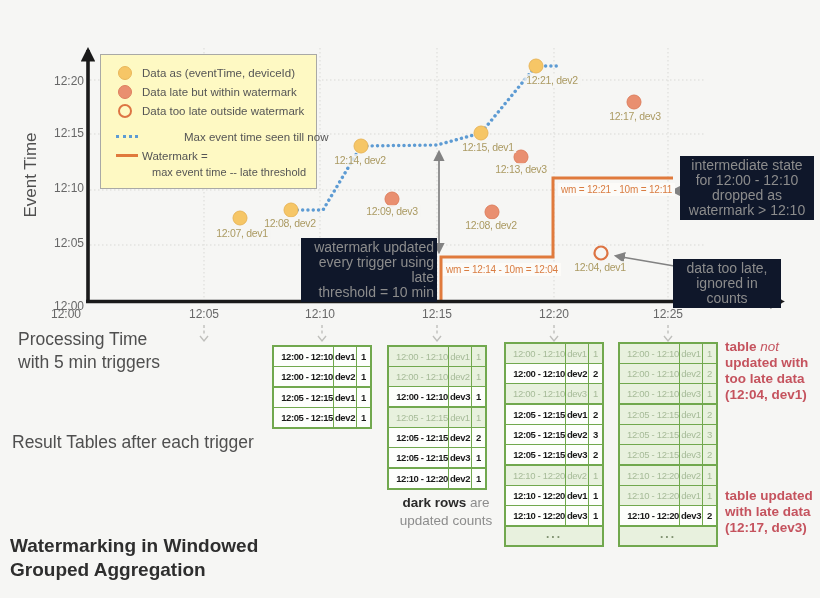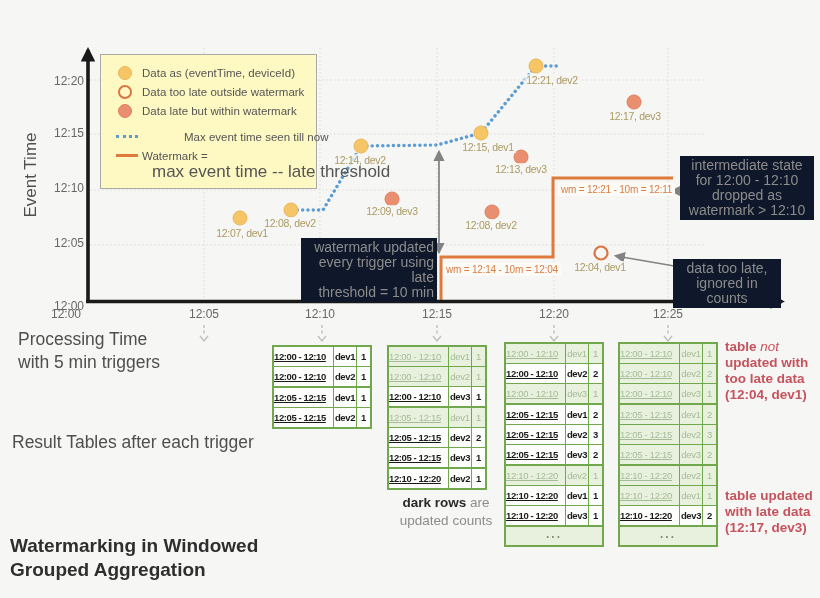--- a/index.html
+++ b/index.html
@@ -16,21 +16,21 @@
           border:1px solid #a9a9a6;box-sizing:border-box;padding:8px 6px 8px 14px;}
   .lrow{display:flex;align-items:center;height:19px;font-size:11.5px;color:#555;white-space:nowrap;}
   .lrow.gap{margin-top:7px;gap:42px;}
   .lswatch{width:27px;flex:0 0 27px;display:flex;align-items:center;}
   .sw-dot{width:12px;height:12px;border-radius:50%;margin-left:3px;}
   .sw-ontime{background:#f6c666;border:1px solid #e9b65a;}
   .sw-late{background:#e98f70;border:1px solid #de7f5e;}
   .sw-toolate{background:transparent;border:2px solid #dd7443;width:10px;height:10px;}
   .sw-dotted{width:22px;border-top:3px dotted #5d9bd3;margin-left:1px;}
   .sw-line{width:22px;height:3px;background:#e07a3c;margin-left:1px;}
-  .lline2{font-size:17px;color:#555;padding-left:37px;height:15px;line-height:14px;white-space:nowrap;}
+  .lline2{font-size:11px;color:#555;padding-left:37px;height:15px;line-height:14px;white-space:nowrap;}
 
   .plabel{position:absolute;transform:translateX(-50%);font-size:10.5px;letter-spacing:-0.3px;
           color:#ab9a62;background:rgba(246,246,244,0.78);padding:0 2px;white-space:nowrap;}
   .wmlabel{position:absolute;font-size:10px;letter-spacing:-0.2px;color:#d97d42;
            background:#fcfbf8;padding:1px 3px;white-space:nowrap;}
 
   .ann{position:absolute;font-size:14px;color:#8c8c8c;line-height:15px;background:#0f172a;padding:2px 3px;}
   .ann-right{text-align:right;}
   .ann-center{text-align:center;}
   #ann-wm-update{left:301px;top:238px;width:130px;}
@@ -51,21 +51,21 @@
   #cap-result{left:12px;top:431px;}
   #cap-darkrows{position:absolute;left:386px;top:494px;width:120px;text-align:center;
                 font-size:13.5px;line-height:18px;color:#8c8c8c;}
   #title{position:absolute;left:10px;top:534px;width:262px;font-size:19px;line-height:24px;color:#2e2e2e;}
 
   .rtable{position:absolute;width:100px;box-sizing:border-box;border:2px solid #71a84e;background:#e8f1de;}
   .trow{display:flex;height:19px;line-height:19px;border-top:1px solid #71a84e;
         font-size:9.5px;letter-spacing:-0.3px;}
   .trow:first-child{border-top:none;}
   .trow.gstart{border-top:2px solid #71a84e;}
-  .c-window{width:59px;text-align:left;overflow:hidden;text-decoration:underline;}
+  .c-window{width:59px;text-align:right;overflow:hidden;}
   .c-dev{width:22px;border-left:1px solid #71a84e;text-align:center;}
   .c-count{flex:1;border-left:1px solid #71a84e;text-align:center;}
   .trow.upd{background:#fdfefc;color:#1a1a1a;font-weight:bold;letter-spacing:-0.4px;}
   .trow.unch{background:#e8f1de;color:#a6bb98;}
   .trow.ell{justify-content:center;background:#e8f1de;color:#7f9170;height:18px;line-height:14px;
             font-size:12px;letter-spacing:2px;font-weight:bold;}
 </style>
 </head>
 <body>
 
@@ -137,29 +137,29 @@
   <div class="legend">
     <div id="legend-items">
         <div class="lrow">
           <span class="lswatch">
             <span class="sw-dot sw-ontime"></span>
           </span>
           <span>Data as (eventTime, deviceId)</span>
         </div>
         <div class="lrow">
           <span class="lswatch">
+            <span class="sw-dot sw-late"></span>
+          </span>
+          <span>Data late but within watermark</span>
+        </div>
+        <div class="lrow">
+          <span class="lswatch">
             <span class="sw-dot sw-toolate"></span>
           </span>
           <span>Data too late outside watermark</span>
-        </div>
-        <div class="lrow">
-          <span class="lswatch">
-            <span class="sw-dot sw-late"></span>
-          </span>
-          <span>Data late but within watermark</span>
         </div>
         <div class="lrow gap">
           <span class="lswatch">
             <span class="sw-dotted"></span>
           </span>
           <span>Max event time seen till now</span>
         </div>
         <div class="lrow">
           <span class="lswatch">
             <span class="sw-line"></span>

